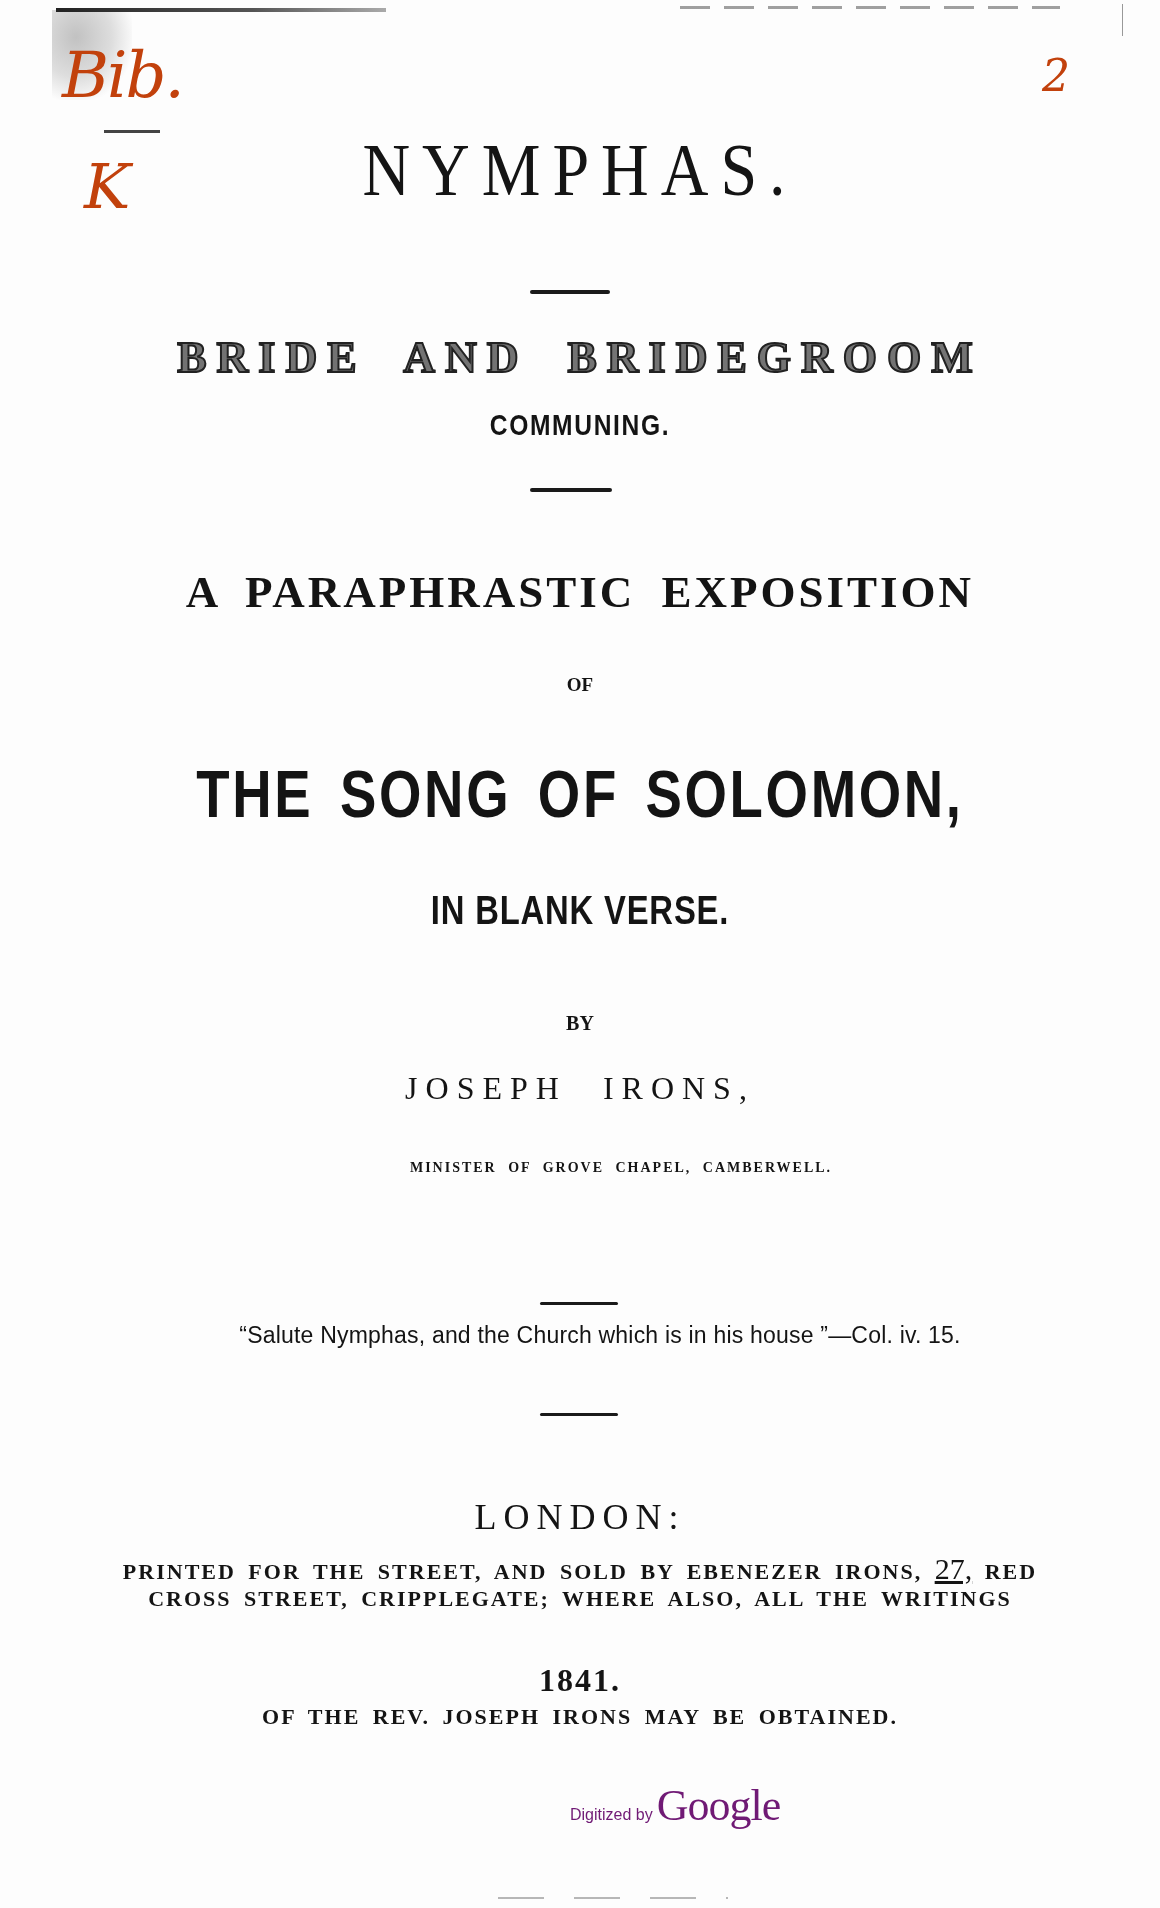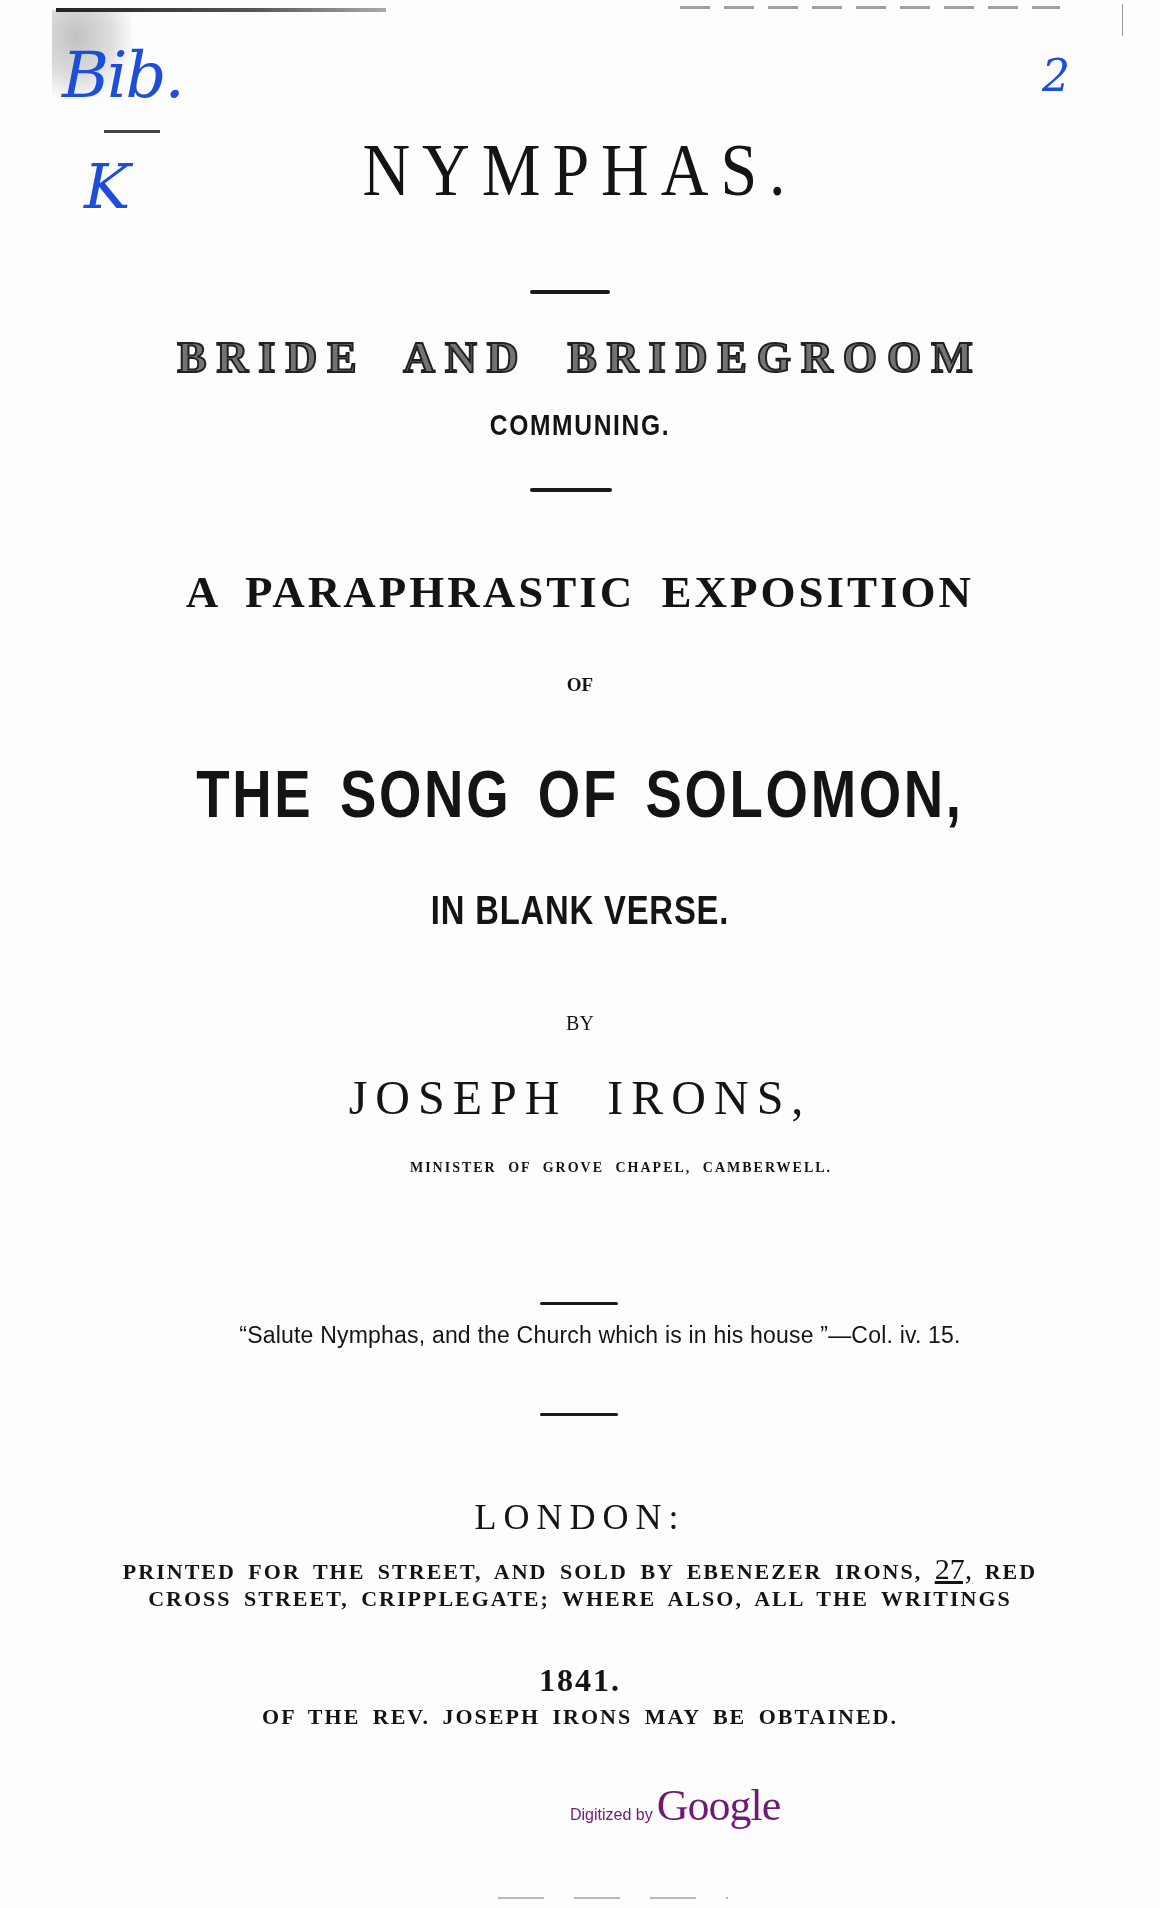--- a/index.html
+++ b/index.html
@@ -56,21 +56,21 @@
       left: 1122px; top: 4px;
       width: 1px; height: 32px;
       background: #999;
     }
 
     
     .hand {
       position: absolute;
       font-family: "DejaVu Serif", serif;
       font-style: italic;
-      color: #1d4ed8;
+      color: #c2410c;
     }
     .hand-shelfmark { left: 62px; top: 38px; font-size: 64px; letter-spacing: -2px; }
     .hand-k { left: 84px; top: 150px; font-size: 62px; }
     .hand-2 { left: 1042px; top: 50px; font-size: 44px; }
     .hand-underline {
       position: absolute;
       left: 104px; top: 130px;
       width: 56px; height: 3px;
       background: #444;
     }
@@ -131,25 +131,25 @@
       top: 888px;
       font-size: 40px;
       font-weight: 700;
       letter-spacing: 1px;
       font-family: "Liberation Sans", sans-serif;
       transform: scaleX(.82);
     }
     .by {
       top: 1012px;
       font-size: 20px;
-      font-weight: 400;
+      font-weight: 700;
     }
     .author {
       top: 1070px;
-      font-size: 48px;
+      font-size: 32px;
       letter-spacing: 8px;
       word-spacing: 20px;
     }
     .minister {
       top: 1160px;
       font-size: 14px;
       font-weight: 700;
       letter-spacing: 2px;
       word-spacing: 6px;
       padding-left: 41px;

